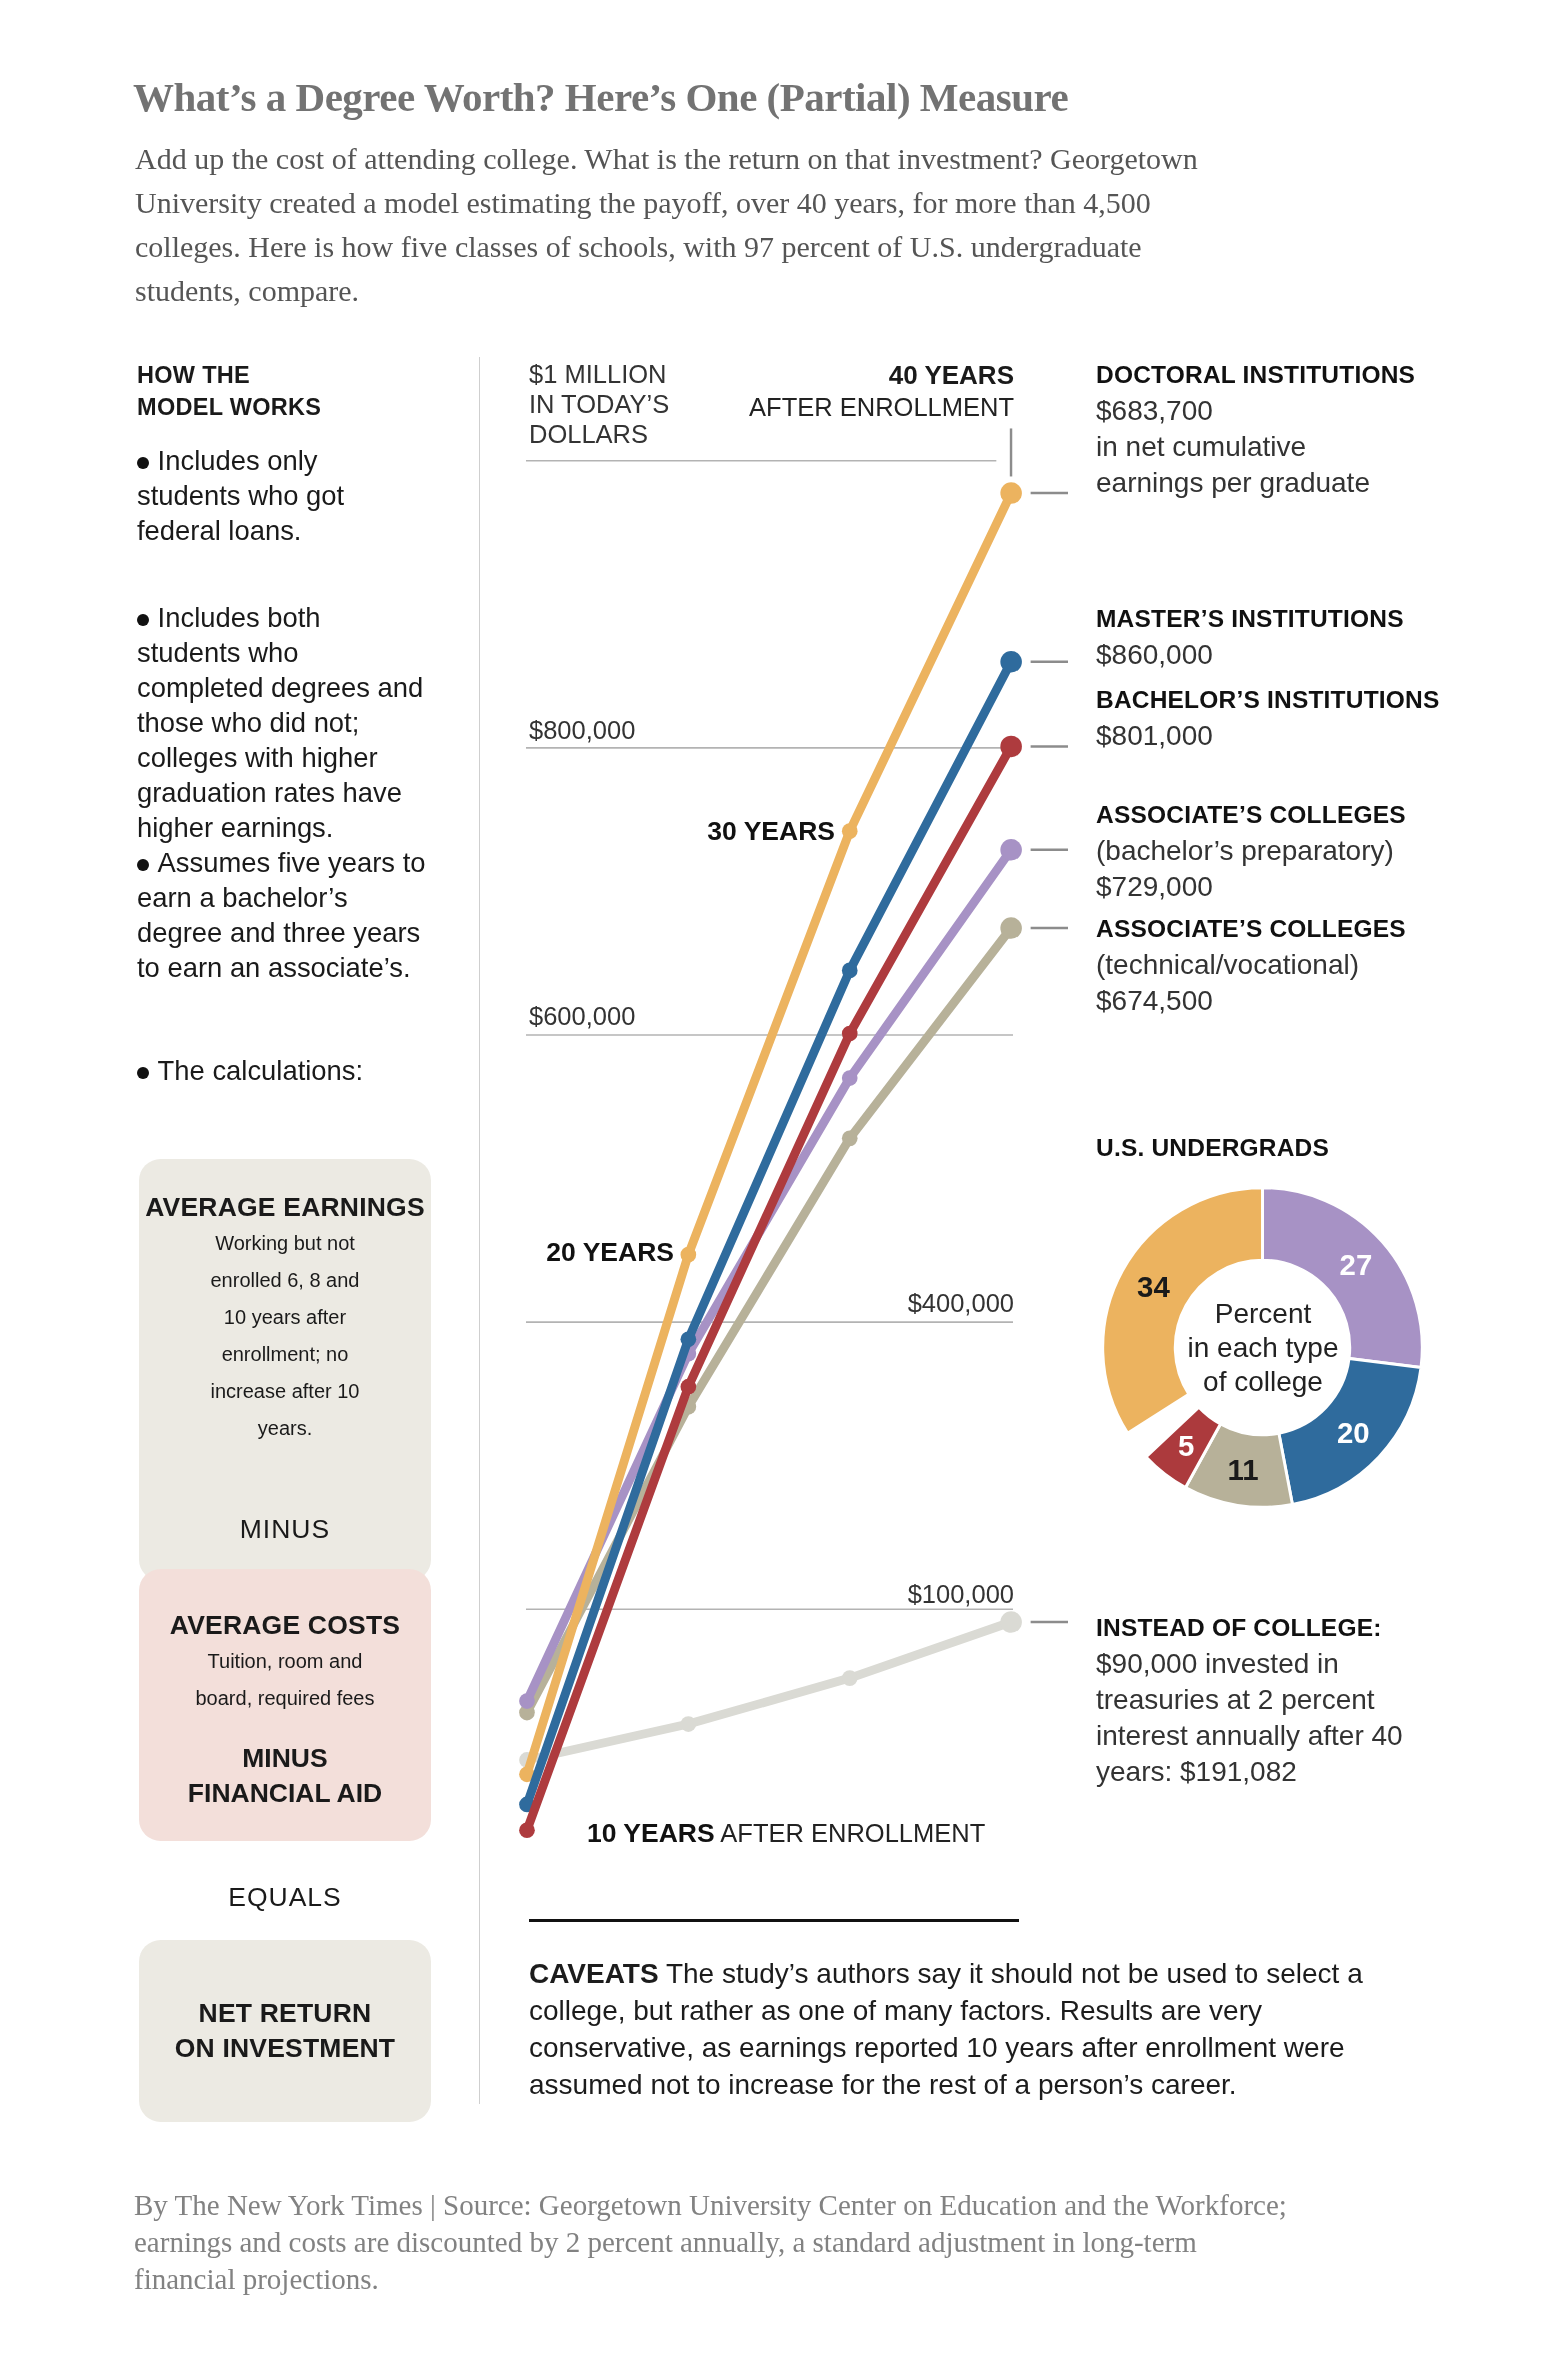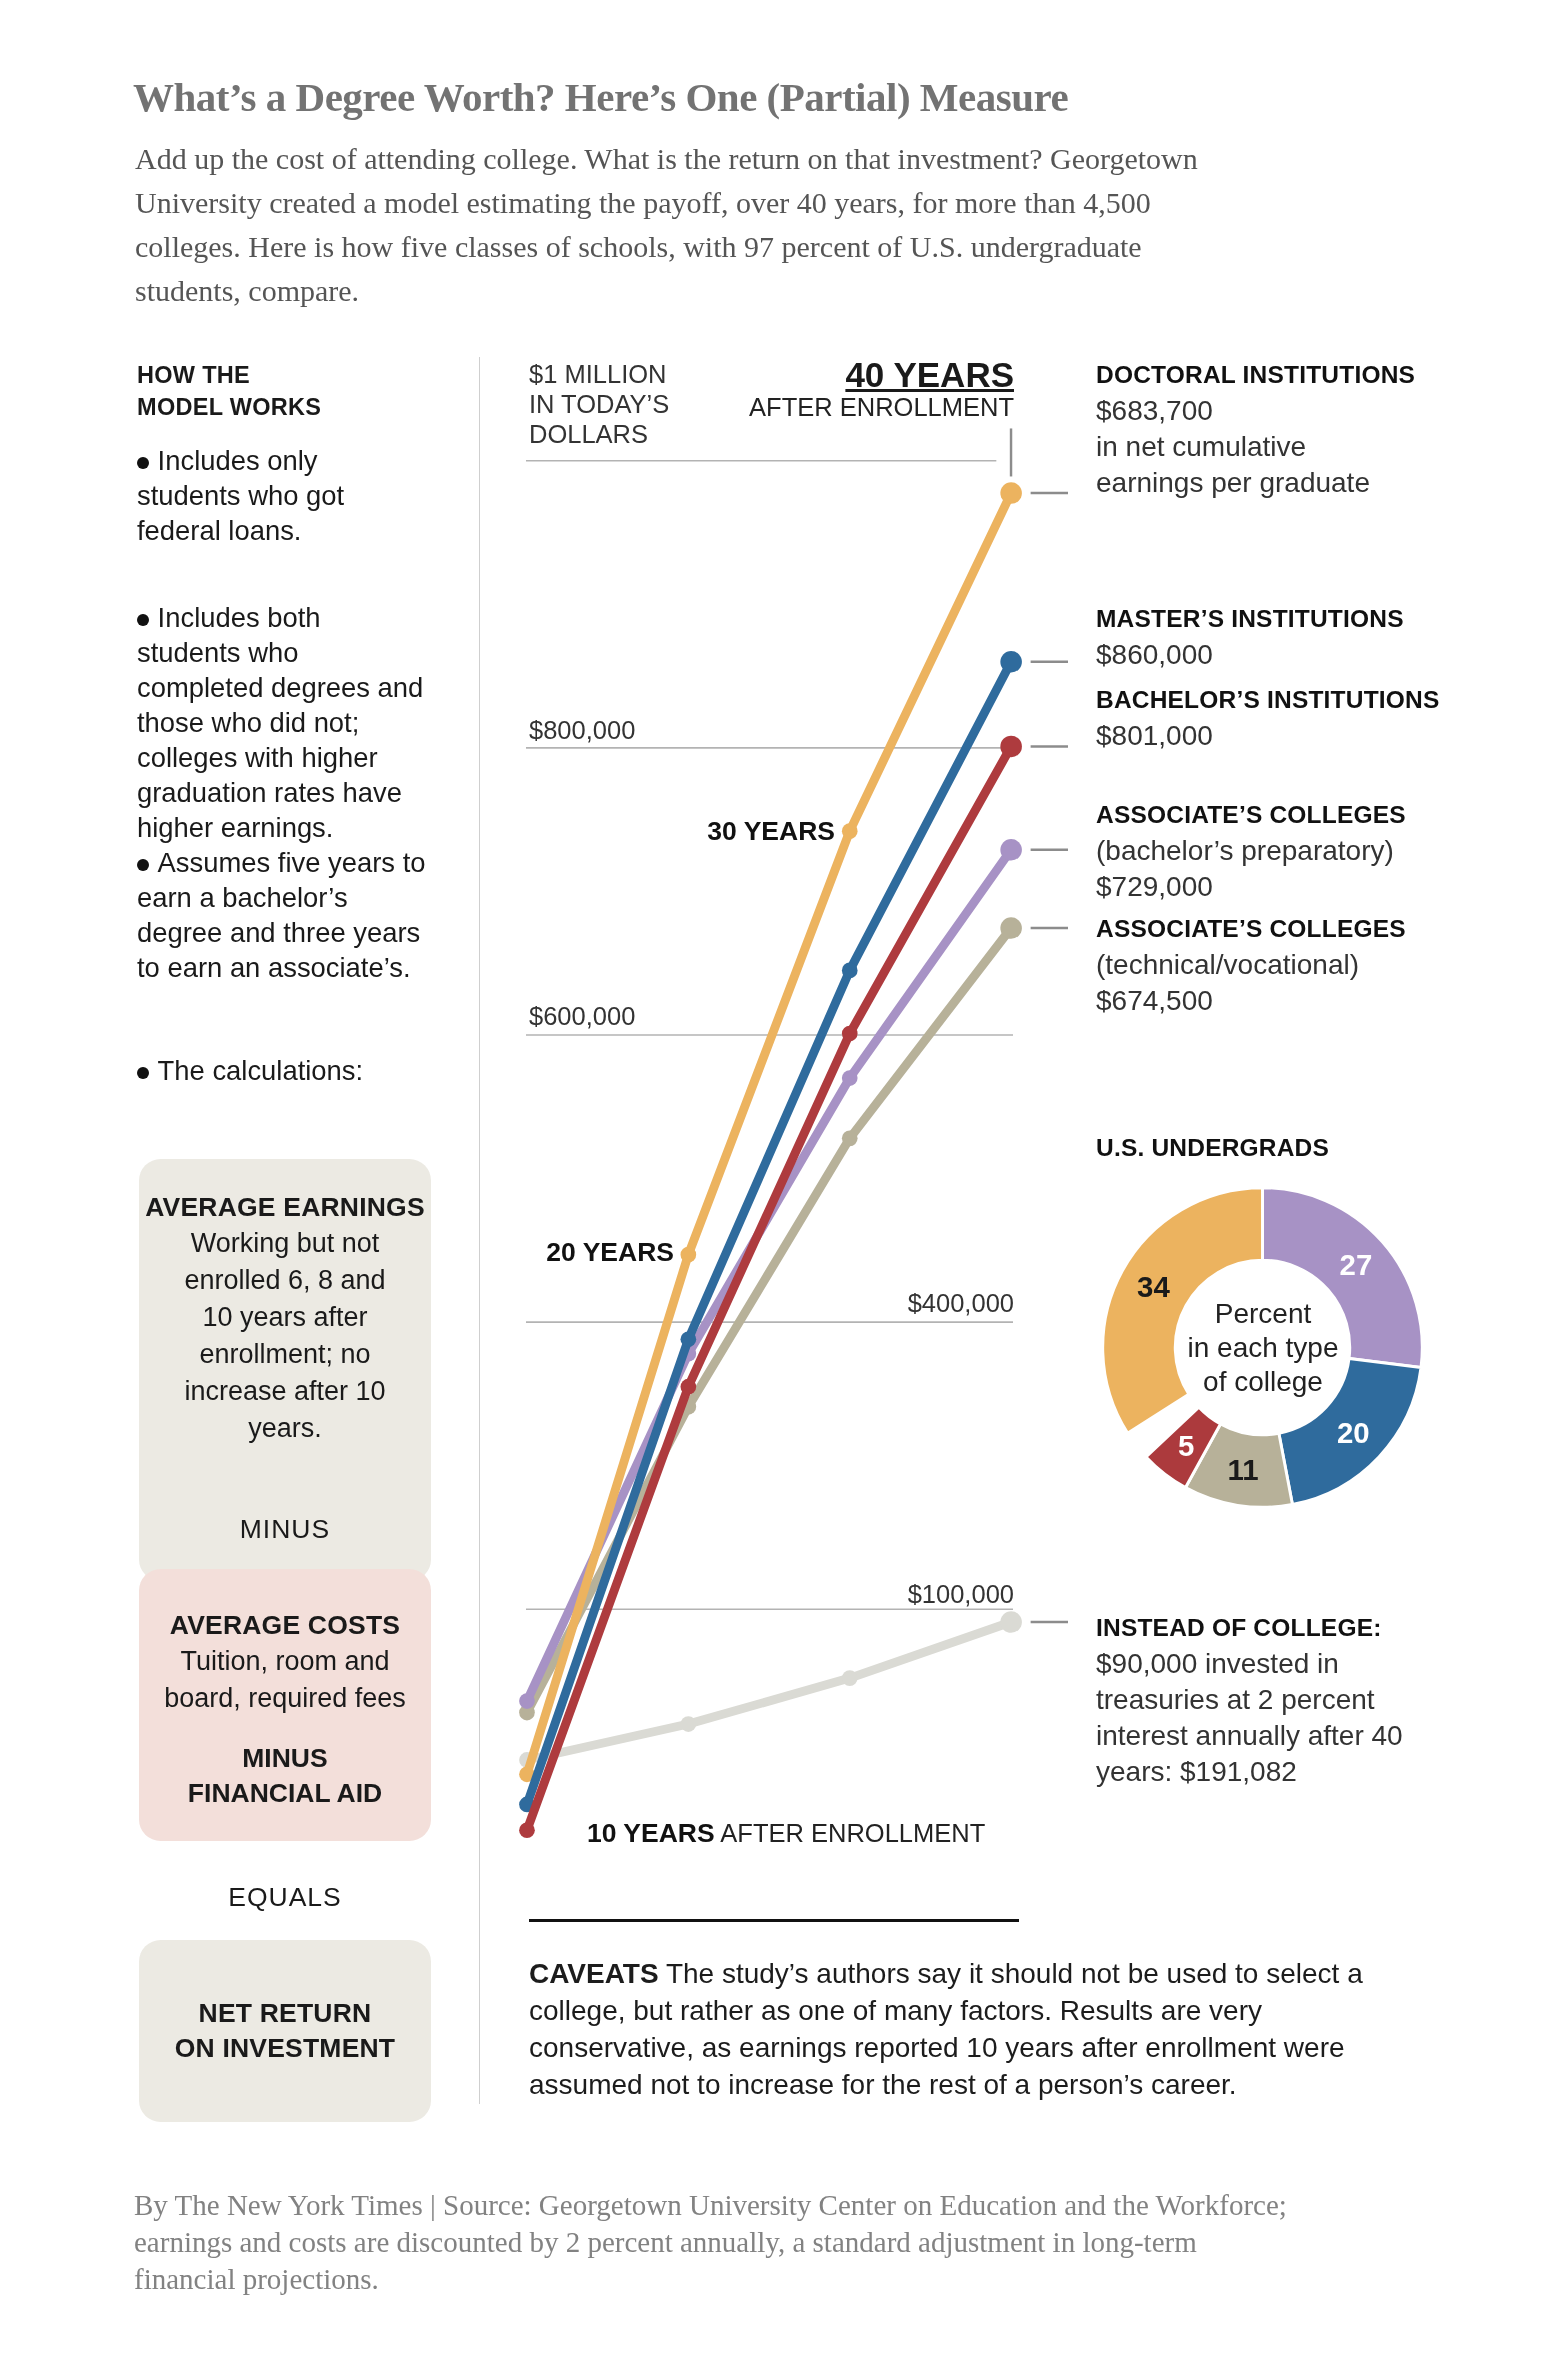--- a/index.html
+++ b/index.html
@@ -23,38 +23,38 @@
   .dot{display:inline-block;width:11.8px;height:11.8px;border-radius:50%;background:#111;
        margin-right:8.8px;vertical-align:1px;}
 
   .calcbox{left:139px;width:292px;border-radius:21.6px;text-align:center;box-sizing:border-box;}
   .graybox{background:#ECEAE3;}
   .pinkbox{background:#F3DFDA;}
   #box-earnings{top:1159px;height:422px;padding-top:31px;}
   #box-costs{top:1569px;height:272px;padding-top:39px;}
   #box-net{top:1940px;height:182px;display:flex;align-items:center;justify-content:center;}
   .box-title{font-weight:bold;font-size:26.5px;line-height:35px;letter-spacing:0.2px;}
-  .box-body{font-size:27px;line-height:37px;}
+  .box-body{font-size:20px;line-height:37px;}
   .box-strong{font-weight:bold;font-size:26.5px;line-height:35px;margin-top:23.5px;}
   .opword{left:139px;width:292px;text-align:center;font-size:26.5px;letter-spacing:1px;color:#1a1a1a;}
   #minus-word{top:1514px;} #equals-word{top:1882px;}
 
   
   #vdiv{left:479px;top:357px;width:1px;height:1747px;background:#cfcfcf;}
   #hrule{left:529px;top:1919px;width:490px;height:2.9px;background:#111;}
 
   
   .axis{font-size:25.5px;line-height:30px;color:#333;}
   #lbl-1m{left:529px;top:359px;}
   #lbl-800k{left:529px;top:715px;}
   #lbl-600k{left:529px;top:1001px;}
   #lbl-400k{right:535px;top:1288px;text-align:right;}
   #lbl-200k{right:535px;top:1579px;text-align:right;}
   #lbl-40{right:535px;top:359px;text-align:right;line-height:32px;}
-  #lbl-40 .b{font-weight:bold;font-size:35px;text-decoration:underline;}
+  #lbl-40 .b{font-weight:bold;font-size:26px;}
   #lbl-40 .r{font-size:25.5px;color:#222;}
   .decade{font-weight:bold;font-size:26.5px;color:#111;}
   #lbl-30{right:714px;top:816px;text-align:right;}
   #lbl-20{right:875px;top:1237px;text-align:right;}
   #lbl-10{left:550px;top:1818px;font-size:25.5px;color:#222;margin-left:37px;}
   #lbl-10 .b{font-weight:bold;font-size:26.5px;color:#111;}
 
   
   .leg{left:1096px;width:412px;}
   .leg-title{font-weight:bold;font-size:24.5px;line-height:33px;color:#111;letter-spacing:0.2px;}

